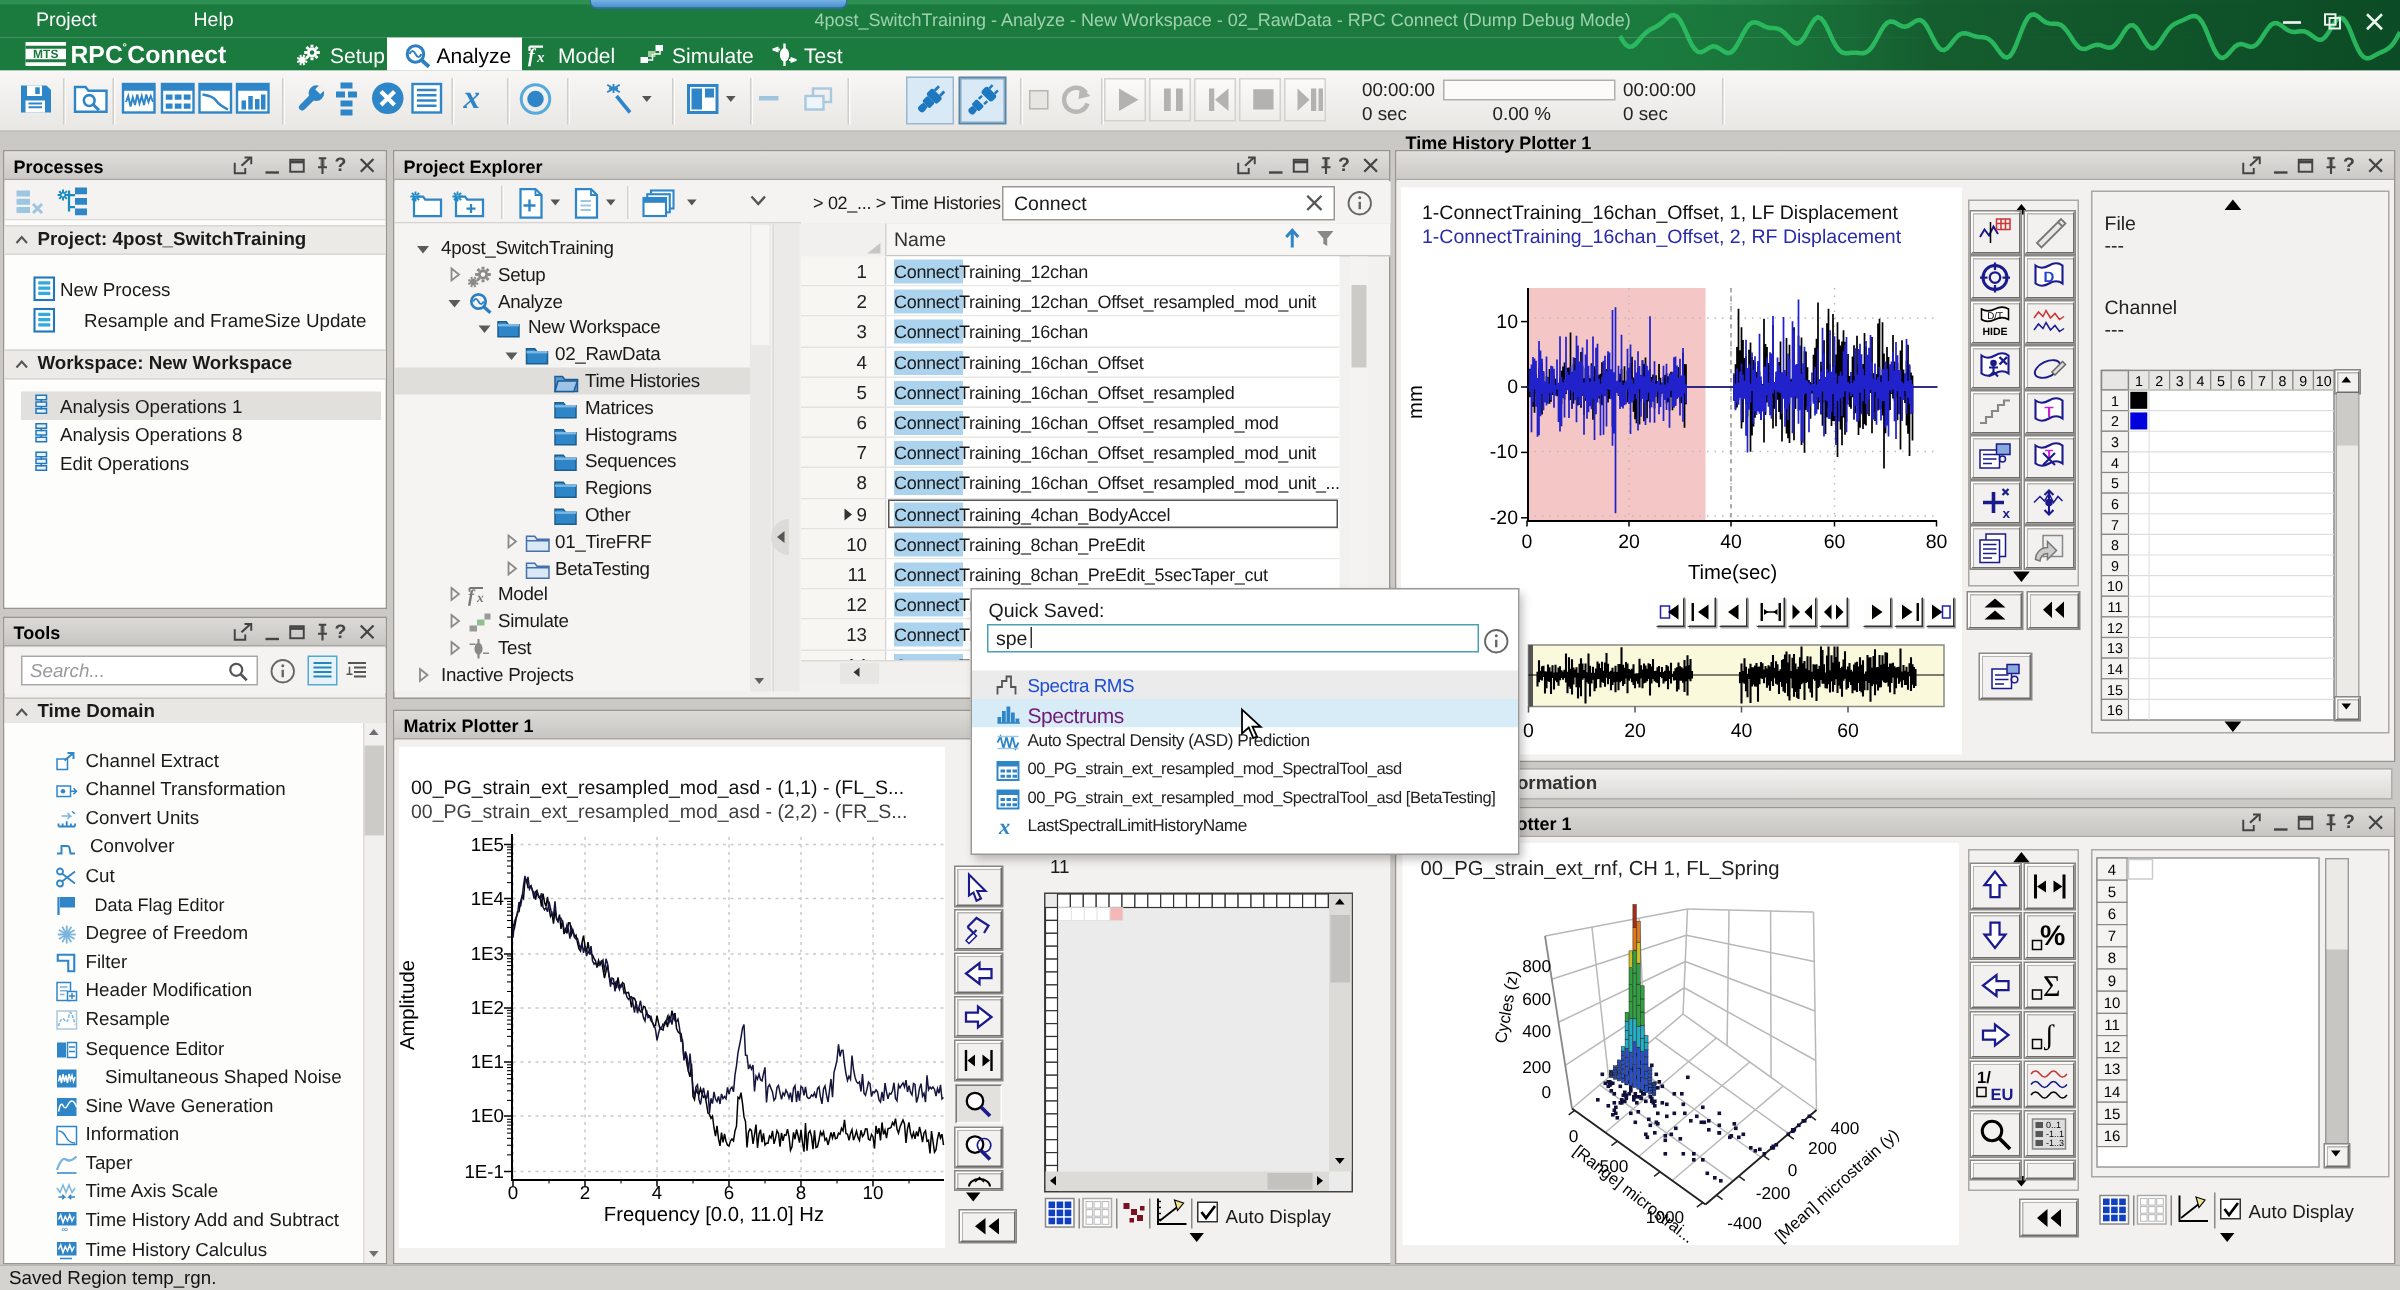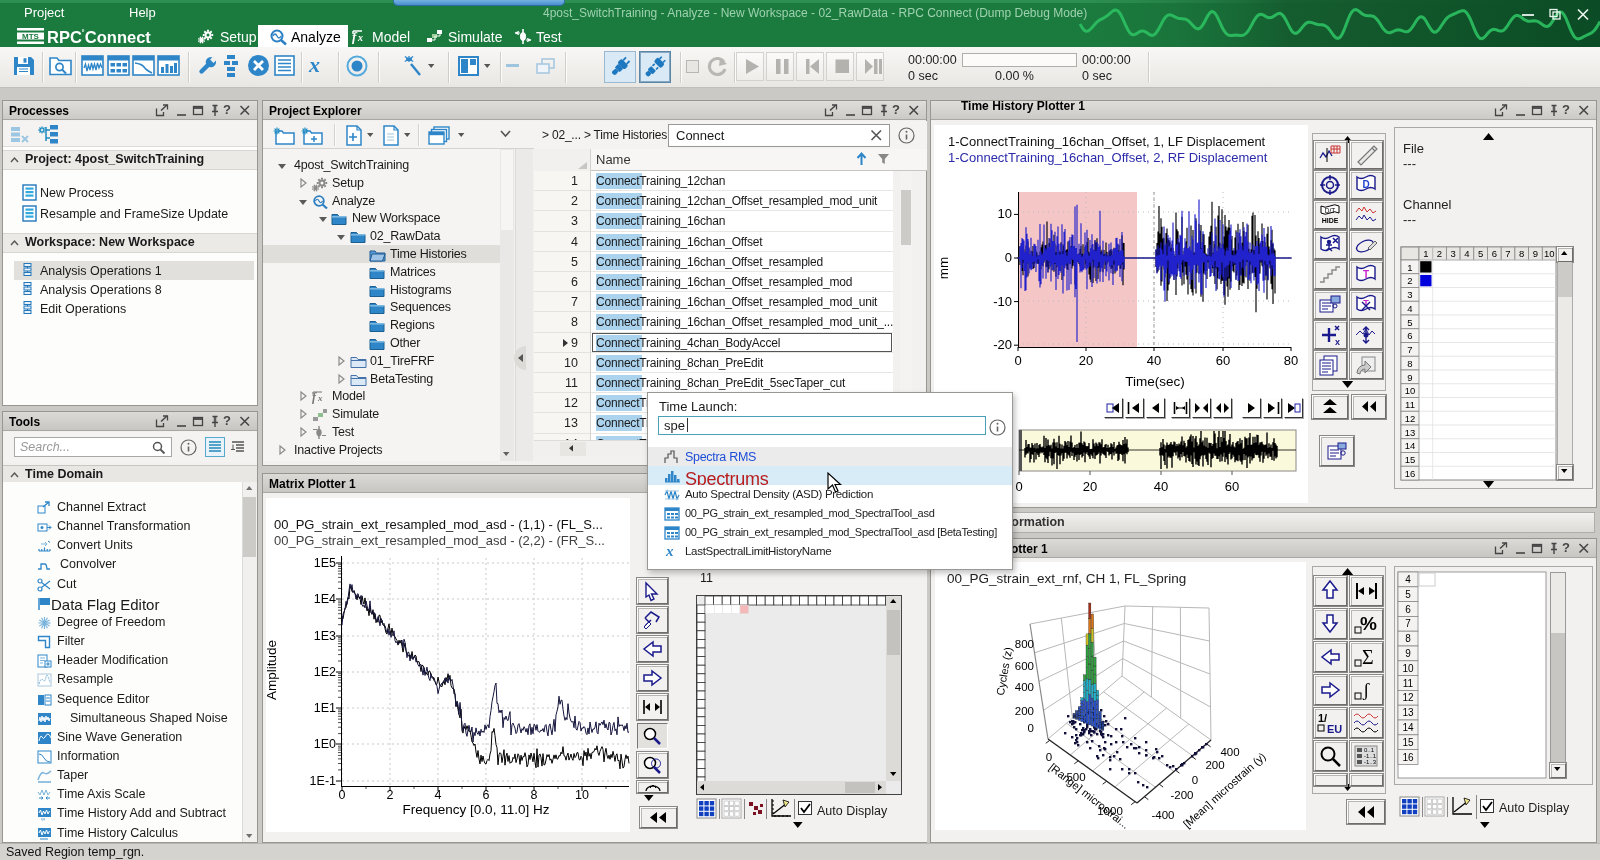--- a/index.html
+++ b/index.html
@@ -333,21 +333,21 @@
     <rect x="3.5" y="7" width="8" height="2.2" fill="#33aadd"></rect>
     <rect x="3.5" y="10.5" width="8" height="2.2" fill="#33aadd"></rect>
   </svg>
 <div class="t" style="left:40px;top:186px;">New Process</div>
 <svg style="position:absolute;left:22px;top:205px" width="16" height="17">
     <rect x="1" y="1" width="13" height="15" fill="#fff" stroke="#2277bb" stroke-width="1.4"></rect>
     <rect x="3.5" y="3.5" width="8" height="2.2" fill="#33aadd"></rect>
     <rect x="3.5" y="7" width="8" height="2.2" fill="#33aadd"></rect>
     <rect x="3.5" y="10.5" width="8" height="2.2" fill="#33aadd"></rect>
   </svg>
-<div class="t" style="left:40px;top:207px;">Resample and FrameSize Update</div>
+<div class="t" style="left:56px;top:207px;">Resample and FrameSize Update</div>
 <div class="" style="left:3px;top:233px;width:254px;height:20px;background:#eceae7;border-top:1px solid #d8d6d3;border-bottom:1px solid #d8d6d3;"></div>
 <svg style="left:10px;top:240px" width="9" height="7">
     <polyline points="1,5 4.5,1 8,5" fill="none" stroke="#555" stroke-width="1.4"></polyline>
   </svg>
 <div class="t" style="left:25px;top:235px;font-weight:bold;font-size:12.5px">Workspace: New Workspace</div>
 <div class="" style="left:14px;top:261px;width:240px;height:19px;background:#e2e0dd;"></div>
 <svg style="position:absolute;left:22px;top:263px" width="12" height="15">
     <rect x="2" y="0.5" width="7" height="3" fill="#e8f2fa" stroke="#2277bb" stroke-width="1"></rect>
     <rect x="2" y="5" width="7" height="3" fill="#e8f2fa" stroke="#2277bb" stroke-width="1"></rect>
     <rect x="2" y="9.5" width="7" height="3" fill="#e8f2fa" stroke="#2277bb" stroke-width="1"></rect>
@@ -452,21 +452,21 @@
       <circle cx="3" cy="3" r="2"></circle>
       <circle cx="3" cy="11" r="2"></circle>
       <path d="M4.5 4.5 L13 11 M4.5 9.5 L13 3"></path>
     </g>
   </svg>
 <div class="t" style="left:57px;top:576.6px;font-size:12.5px">Cut</div>
 <svg style="left:37px;top:596.75px" width="15" height="14">
     <path d="M2 13 V1" stroke="#2e86c8" stroke-width="1.5"></path>
     <polygon points="3,1 13,1 13,8 3,8" fill="#2e86c8"></polygon>
   </svg>
-<div class="t" style="left:51px;top:595.75px;font-size:15px">Data Flag Editor</div>
+<div class="t" style="left:63px;top:595.75px;font-size:12px">Data Flag Editor</div>
 <svg style="left:37px;top:615.9px" width="15" height="14">
     <g stroke="#7ab4dc" stroke-width="1.2">
       <line x1="7.5" y1="7" x2="13.5" y2="7.0"></line>
       <line x1="7.5" y1="7" x2="12.694948331292869" y2="10.002084581619485"></line>
       <line x1="7.5" y1="7" x2="10.49582938826752" y2="12.19855809589473"></line>
       <line x1="7.5" y1="7" x2="7.492777962513296" y2="12.999995653512972"></line>
       <line x1="7.5" y1="7" x2="4.4916645745357835" y2="12.191331040099161"></line>
       <line x1="7.5" y1="7" x2="2.2978396713251854" y2="9.989569854471032"></line>
       <line x1="7.5" y1="7" x2="1.5000173859418195" y2="6.98555593549009"></line>
       <line x1="7.5" y1="7" x2="2.3122937724455586" y2="3.9854180892546864"></line>
@@ -1167,21 +1167,21 @@
 <div class="" style="left:798px;top:801px;width:14px;height:14px;background:#fff;border:1px solid #333;"></div>
 <svg style="left:800px;top:803px" width="11" height="11">
     <path d="M1 5 l3 4 L10 1" fill="none" stroke="#000" stroke-width="1.8"></path>
   </svg>
 <div class="t" style="left:817px;top:804px;font-size:12.5px">Auto Display</div>
 <svg style="position:absolute;left:793px;top:822px" width="11" height="11">
     <polygon points="0,0 9.600000000000001,0 4.800000000000001,6" fill="#000"></polygon>
   </svg>
 <div class="" style="left:930px;top:100px;width:667px;height:408px;background:#f2f1ef;border:1px solid #98968f;"></div>
 <div class="" style="left:931px;top:101px;width:665px;height:19px;background:linear-gradient(#e0deda,#cccac6);border-bottom:1px solid #a9a7a3;"></div>
-<div class="t" style="left:937px;top:99px;font-size:12px;color:#000;font-weight:bold;letter-spacing:0px;margin-left:24px;">Time History Plotter 1</div>
+<div class="t" style="left:937px;top:88px;font-size:12px;color:#000;font-weight:bold;letter-spacing:0px;">Time History Plotter 1</div>
 <svg style="position:absolute;left:1494px;top:104px" width="14" height="13">
     <path d="M1.5 4.5 V11.5 H8.5 V8" fill="none" stroke="#444" stroke-width="1.3"></path>
     <path d="M5 1.5 H12.5 V8" fill="none" stroke="#444" stroke-width="0"></path>
     <path d="M6 6.5 L12 1" stroke="#444" stroke-width="1.5" fill="none"></path>
     <path d="M8 1 h4.5 v4.5" fill="none" stroke="#444" stroke-width="1.3"></path>
   </svg>
 <svg style="position:absolute;left:1515px;top:104px" width="12" height="13">
     <path d="M1 11 H10" stroke="#444" stroke-width="1.6"></path>
   </svg>
 <svg style="position:absolute;left:1531px;top:104px" width="13" height="13">
@@ -1980,21 +1980,21 @@
 <div class="" style="left:1476px;top:795px;width:1px;height:24px;background:#888;"></div>
 <div class="" style="left:1480px;top:799px;width:14px;height:14px;background:#fff;border:1px solid #333;"></div>
 <svg style="left:1482px;top:801px" width="11" height="11">
     <path d="M1 5 l3 4 L10 1" fill="none" stroke="#000" stroke-width="1.8"></path>
   </svg>
 <div class="t" style="left:1499px;top:801px;font-size:12.5px">Auto Display</div>
 <svg style="position:absolute;left:1480px;top:822px" width="11" height="11">
     <polygon points="0,0 9.600000000000001,0 4.800000000000001,6" fill="#000"></polygon>
   </svg>
 <div style="left:647px;top:392px;width:366px;height:178px;overflow:hidden;background:#fff;border:1px solid #9a9894;box-shadow:2px 3px 6px rgba(0,0,0,0.25);z-index:50">
-    <div class="t" style="left:11px;top:6px;font-size:13px">Time Launch:</div>
+    <div class="t" style="left:11px;top:6px;font-size:13px">Quick Saved:</div>
     <div class="" style="left:10px;top:23px;width:328px;height:19px;background:#fff;border:1px solid #4aa0b5;"></div>
     <div class="t" style="left:16px;top:25px;font-size:13px">spe</div>
     <div class="" style="left:39px;top:25px;width:1px;height:14px;background:#333;"></div>
     <svg style="position:absolute;left:341px;top:26px" width="17" height="17">
       <circle cx="8.5" cy="8.5" r="7.5" fill="none" stroke="#666" stroke-width="1.2"></circle>
       <path d="M8.5 7.5 v5" stroke="#666" stroke-width="1.6"></path>
       <circle cx="8.5" cy="4.8" r="1" fill="#666"></circle>
     </svg>
     <div class="" style="left:0px;top:54px;width:366px;height:19px;background:#ebebeb;"></div>
     <svg style="position:absolute;left:16px;top:57px" width="16" height="14">
@@ -2005,21 +2005,21 @@
     <svg style="position:absolute;left:16px;top:76px" width="16" height="14">
       <g fill="#2e86c8">
         <rect x="1" y="9" width="2.5" height="4"></rect>
         <rect x="4" y="5" width="2.5" height="8"></rect>
         <rect x="7" y="2" width="2.5" height="11"></rect>
         <rect x="10" y="6" width="2.5" height="7"></rect>
         <rect x="13" y="10" width="2.5" height="3"></rect>
       </g>
       <path d="M1 13 h15" stroke="#2e86c8"></path>
     </svg>
-    <div class="t" style="left:37px;top:76px;font-size:18px;color:#b91c1c;letter-spacing:-0.3px">Spectrums</div>
+    <div class="t" style="left:37px;top:76px;font-size:14px;color:#701a75;letter-spacing:-0.3px">Spectrums</div>
     <div class="" style="left:0px;top:92px;width:366px;height:19px;background:#fff;"></div>
     <svg style="position:absolute;left:16px;top:95px" width="16" height="14">
       <path d="M1 7 l2-4 2 8 2-8 2 8 2-8 2 8 2-4" fill="none" stroke="#2e86c8" stroke-width="1.2"></path>
       <path d="M1 3 h14 M1 11 h14" stroke="#9dc6e2" stroke-width="1"></path>
     </svg>
     <div class="t" style="left:37px;top:95px;font-size:11.5px;color:#222;letter-spacing:-0.3px">Auto Spectral Density (ASD) Prediction</div>
     <div class="" style="left:0px;top:111px;width:366px;height:19px;background:#fff;"></div>
     <svg style="position:absolute;left:16px;top:114px" width="16" height="14">
       <rect x="1" y="1" width="14" height="12" fill="#fff" stroke="#2e86c8" stroke-width="1.3"></rect>
       <rect x="1" y="1" width="14" height="3" fill="#2e86c8"></rect>

